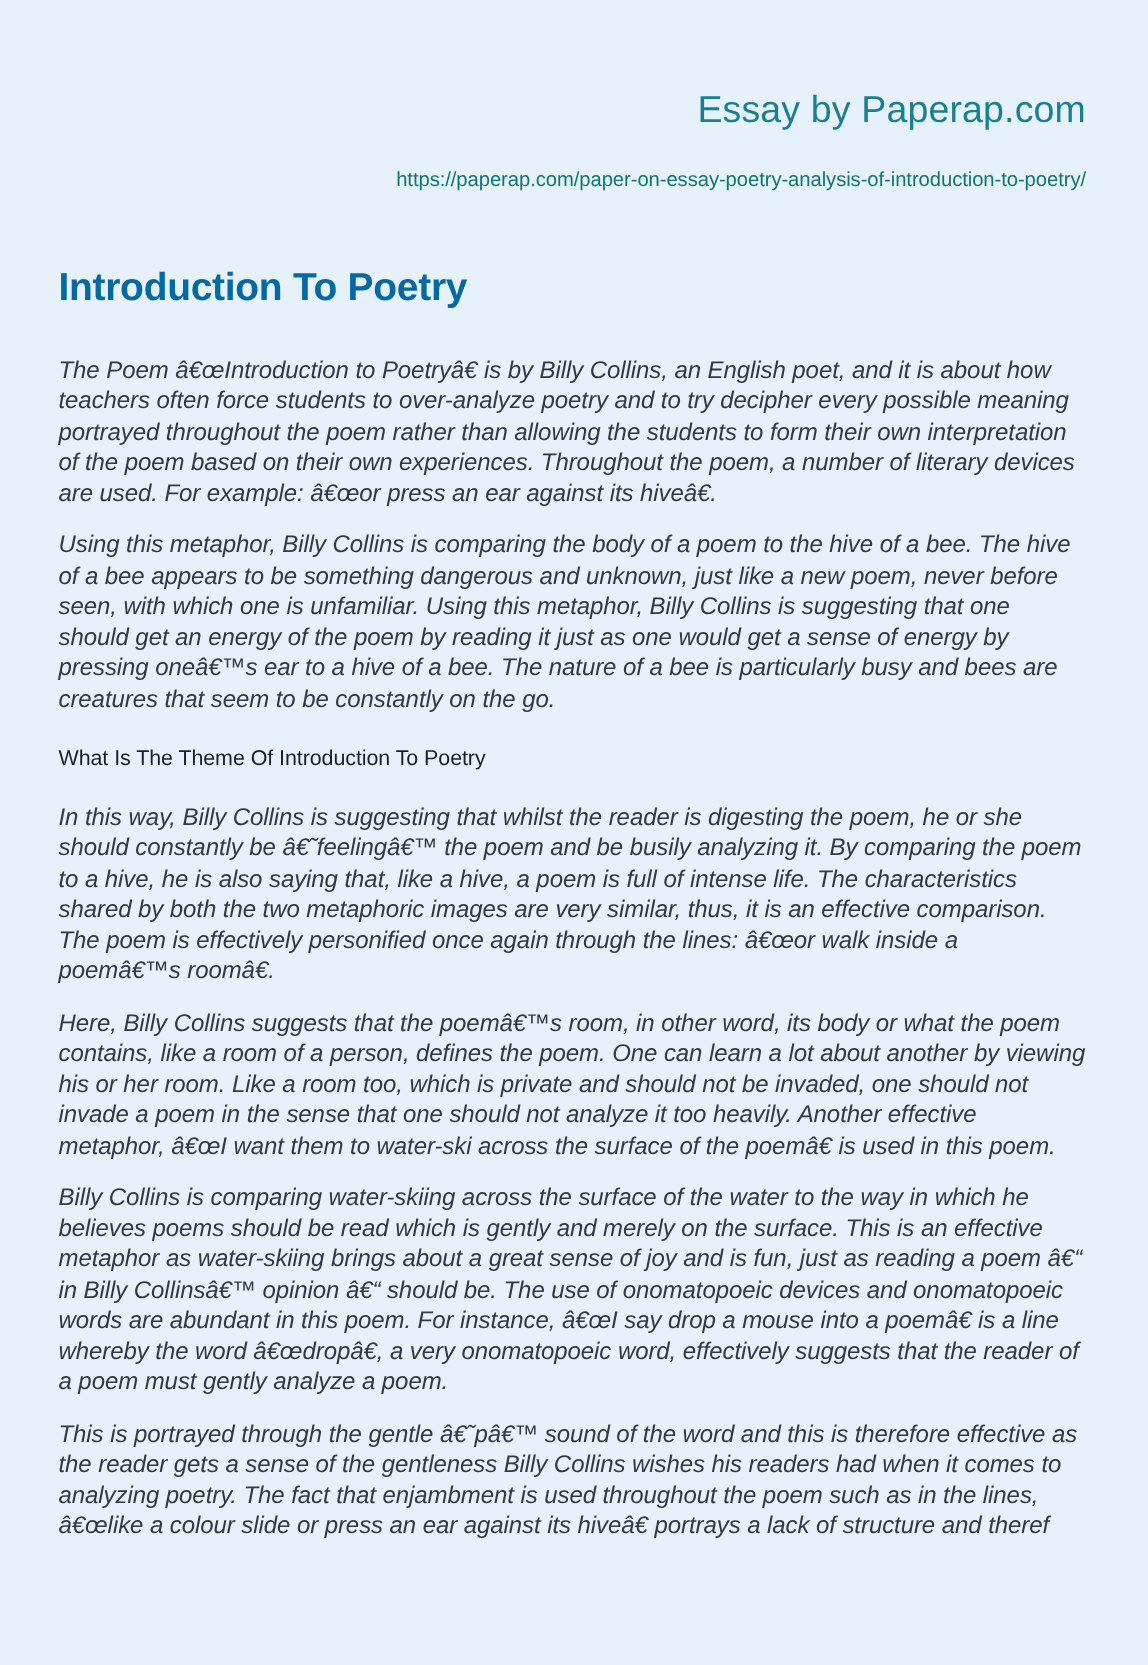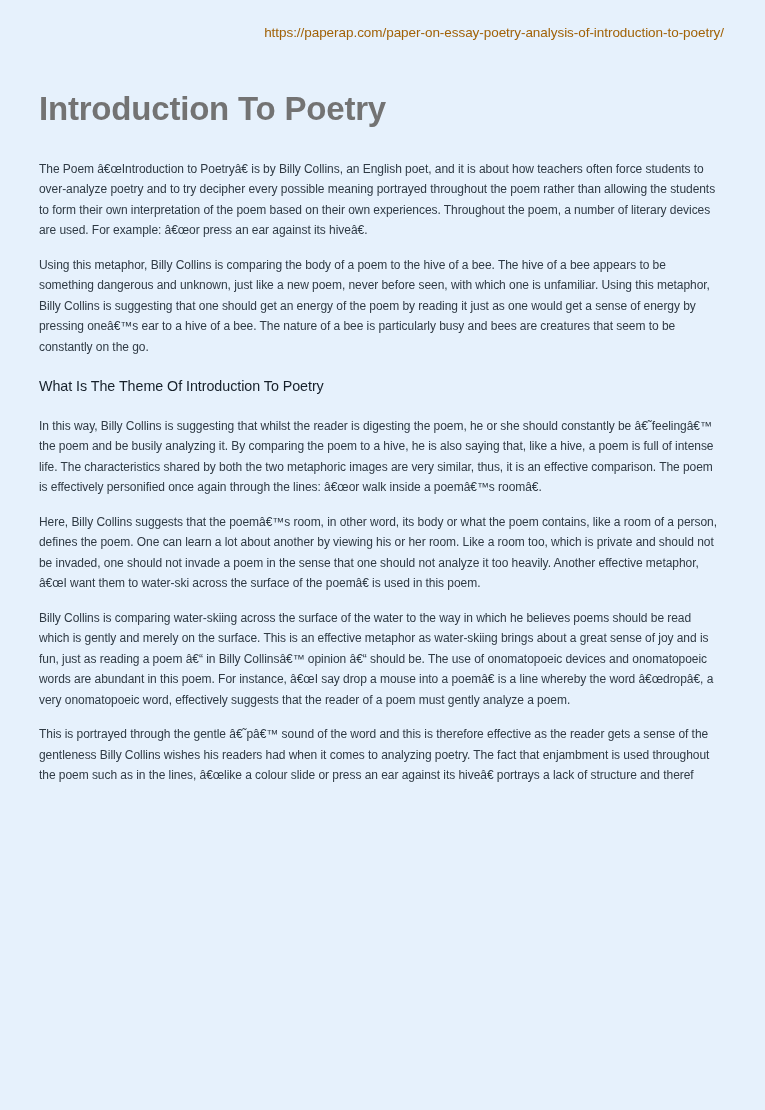--- a/index.html
+++ b/index.html
@@ -38,63 +38,67 @@
 
   .url-bar {
     margin-top: 23px;
     padding-right: 41px;
     text-align: right;
   }
 
   .url-text {
     display: inline-block;
     font-size: 13.5px;
-    color: #a16207;
+    color: #0f766e;
     letter-spacing: -0.05px;
     line-height: 1.3;
     margin-left: 36px;
   }
 
   .content {
     margin-top: 46px;
     padding-left: 39px;
     padding-right: 41px;
   }
 
   .doc-title {
-    font-size: 33px;
+    font-size: 26px;
     font-weight: bold;
-    color: #737373;
+    color: #0369a1;
     margin: 11px 0 30px 0;
     line-height: 1.25;
     letter-spacing: -0.2px;
   }
 
   .body-text {
-    font-size: 12px;
+    font-size: 16px;
     color: #2f3a44;
     line-height: 20.5px;
     margin: 0 0 14px 0;
     letter-spacing: -0.05px;
+    font-style: italic;
   }
 
   .sub-heading {
     font-size: 14.3px;
     font-weight: normal;
     color: #16202a;
     line-height: 20.5px;
     margin: 19px 0 19px 0;
     letter-spacing: -0.05px;
   }
 </style>
 </head>
 <body>
 
 <div class="page">
 
+  <div class="brand-bar">
+    <span class="brand-title">Essay by Paperap.com</span>
+  </div>
 
   <div class="url-bar">
     <span class="url-text">https://paperap.com/paper-on-essay-poetry-analysis-of-introduction-to-poetry/</span>
   </div>
 
   <div class="content">
 
     <h1 class="doc-title">Introduction To Poetry</h1>
 
     <p class="body-text">The Poem â€œIntroduction to Poetryâ€ is by Billy Collins, an English poet, and it is about how teachers often force students to over-analyze poetry and to try decipher every possible meaning portrayed throughout the poem rather than allowing the students to form their own interpretation of the poem based on their own experiences. Throughout the poem, a number of literary devices are used. For example: â€œor press an ear against its hiveâ€.</p>

